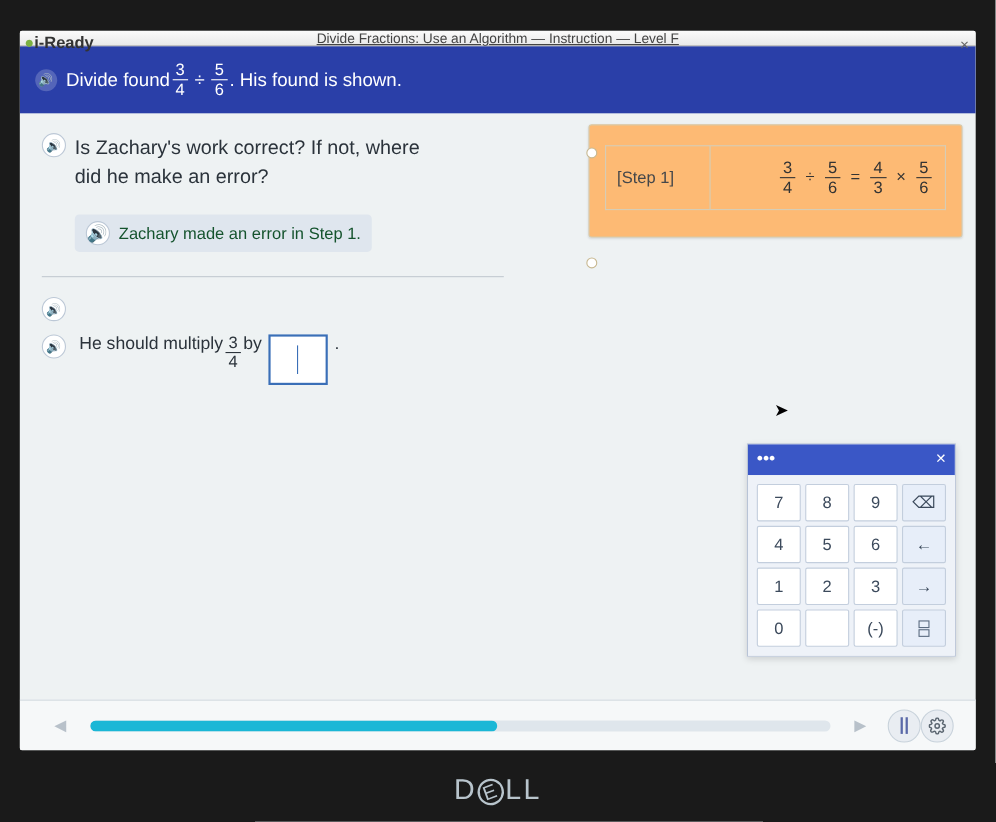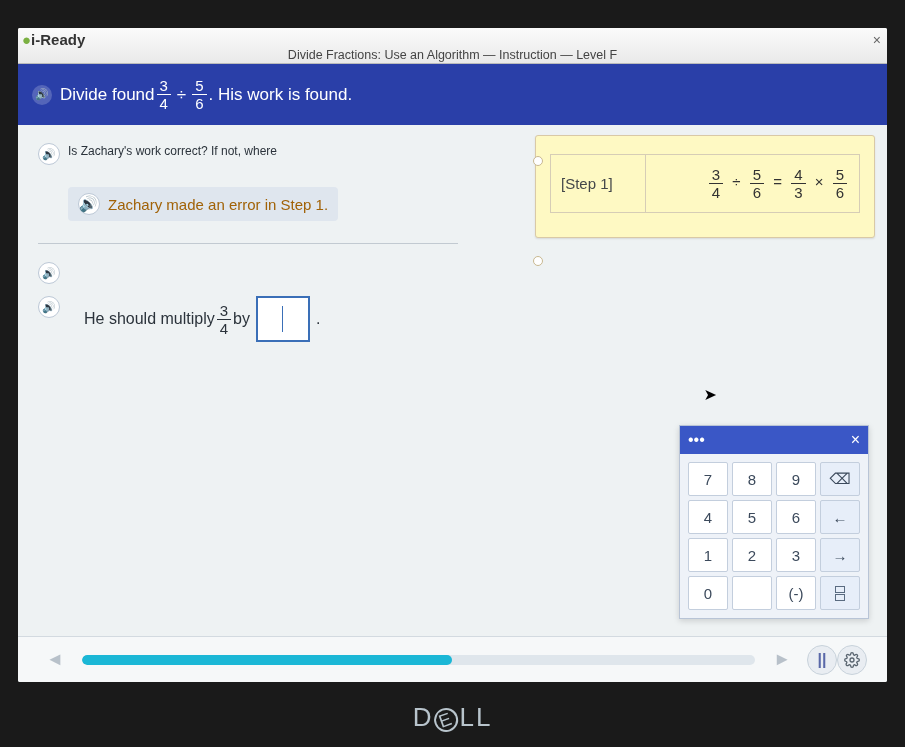--- a/index.html
+++ b/index.html
@@ -12,35 +12,35 @@
     position: relative;
   }
   .screen {
     position: absolute;
     top: 28px; left: 18px; right: 18px; bottom: 65px;
     background: #eef2f3;
     border-radius: 2px;
     overflow: hidden;
   }
   .titlebar {
-    height: 36px;
+    height: 14px;
     background: linear-gradient(#fbfbfb,#e9e9e9);
     border-bottom: 1px solid #bbb;
     position: relative;
     font-size: 13px;
     color: #333;
   }
   .titlebar .brand {
     position: absolute; left: 4px; top: 3px;
     font-weight: bold; color: #333; font-size: 15px;
   }
   .titlebar .brand .dot { color: #7bb042; }
   .titlebar .lesson {
     position: absolute; left: 50%; transform: translateX(-50%);
-    top: 20px; font-size: 12.5px; color: #444;
+    top: 0; font-size: 12.5px; color: #444; text-decoration: underline;
   }
   .titlebar .close-x {
     position: absolute; right: 6px; top: 4px; font-size: 14px; color: #666; cursor: pointer;
   }
   .bluebar {
     background: #2a3fa8;
     color: #fff;
     padding: 14px 16px 14px 14px;
     display: flex; align-items: center;
     font-size: 17px;
@@ -57,41 +57,41 @@
   }
   .frac { display: inline-flex; flex-direction: column; align-items: center; font-size: 15px; line-height: 1; vertical-align: middle; margin: 0 2px; }
   .frac .n { border-bottom: 1.5px solid currentColor; padding: 0 3px 1px; }
   .frac .d { padding-top: 1px; }
   .content {
     position: relative;
     padding: 18px 20px;
   }
   .left-col { width: 420px; }
   .block { display: flex; align-items: flex-start; margin-bottom: 12px; }
-  .qtext { color: #2b333b; font-size: 12px; line-height: 1.45; }
+  .qtext { color: #2b333b; font-size: 18px; line-height: 1.45; }
   .answer-pill {
     display: inline-flex; align-items: center;
     background: #dfe6ee; border-radius: 4px; padding: 6px 10px;
     margin: 10px 0 18px 30px;
   }
   .answer-pill .audio-icon.small { width: 22px; height: 22px; }
-  .answer-pill span { color: #a16207; font-size: 15px; }
+  .answer-pill span { color: #14532d; font-size: 15px; }
   hr.sep { border: none; border-top: 1px solid #c2cad1; margin: 4px 0 18px 0; }
-  .sentence { display: flex; align-items: center; flex-wrap: wrap; color: #2b333b; font-size: 16px; margin-left: 16px; }
+  .sentence { display: flex; flex-wrap: wrap; color: #2b333b; font-size: 16px; margin-left: 4px; }
   .input-box {
     width: 54px; height: 46px; border: 2px solid #3a6fb7; background: #fff;
     margin: 0 6px; display: inline-flex; align-items: center; justify-content: center;
     font-size: 18px; color: #3a6fb7;
   }
   .input-box .cursor-bar { width: 1px; height: 26px; background: #3a6fb7; }
 
   
   .work {
     position: absolute; top: 10px; right: 12px;
-    width: 340px; background: #fef9c3;
+    width: 340px; background: #fdba74;
     border: 1px solid #d9c9a6; border-radius: 3px;
     padding: 18px 14px 24px;
     box-shadow: 0 1px 2px rgba(0,0,0,.1);
   }
   .work::before, .work::after {
     content:""; position:absolute; left:-3px; width:8px; height:8px;
     background:#fff; border:1px solid #c8b890; border-radius:50%;
   }
   .work::before { top:20px; }
   .work::after { top:120px; }
@@ -183,30 +183,31 @@
     <span>Divide found </span>
     <span class="frac">
       <span class="n">3</span>
         <span class="d">4</span>
     </span>
     <span style="margin:0 4px;">÷</span>
     <span class="frac">
       <span class="n">5</span>
         <span class="d">6</span>
     </span>
-    <span>. His work is found.</span>
+    <span>. His found is shown.</span>
   </div>
 
   <div class="content">
 
     <div class="left-col">
       <div class="block">
         <span class="audio-icon small">🔊</span>
         <div class="qtext">
           <div>Is Zachary's work correct? If not, where</div>
+          <div>did he make an error?</div>
         </div>
       </div>
       <div class="answer-pill">
         <span class="audio-icon small">🔊</span>
         <span>Zachary made an error in Step 1.</span>
       </div>
       <hr class="sep">
       <div class="block">
         <span class="audio-icon small">🔊</span>
       </div>

